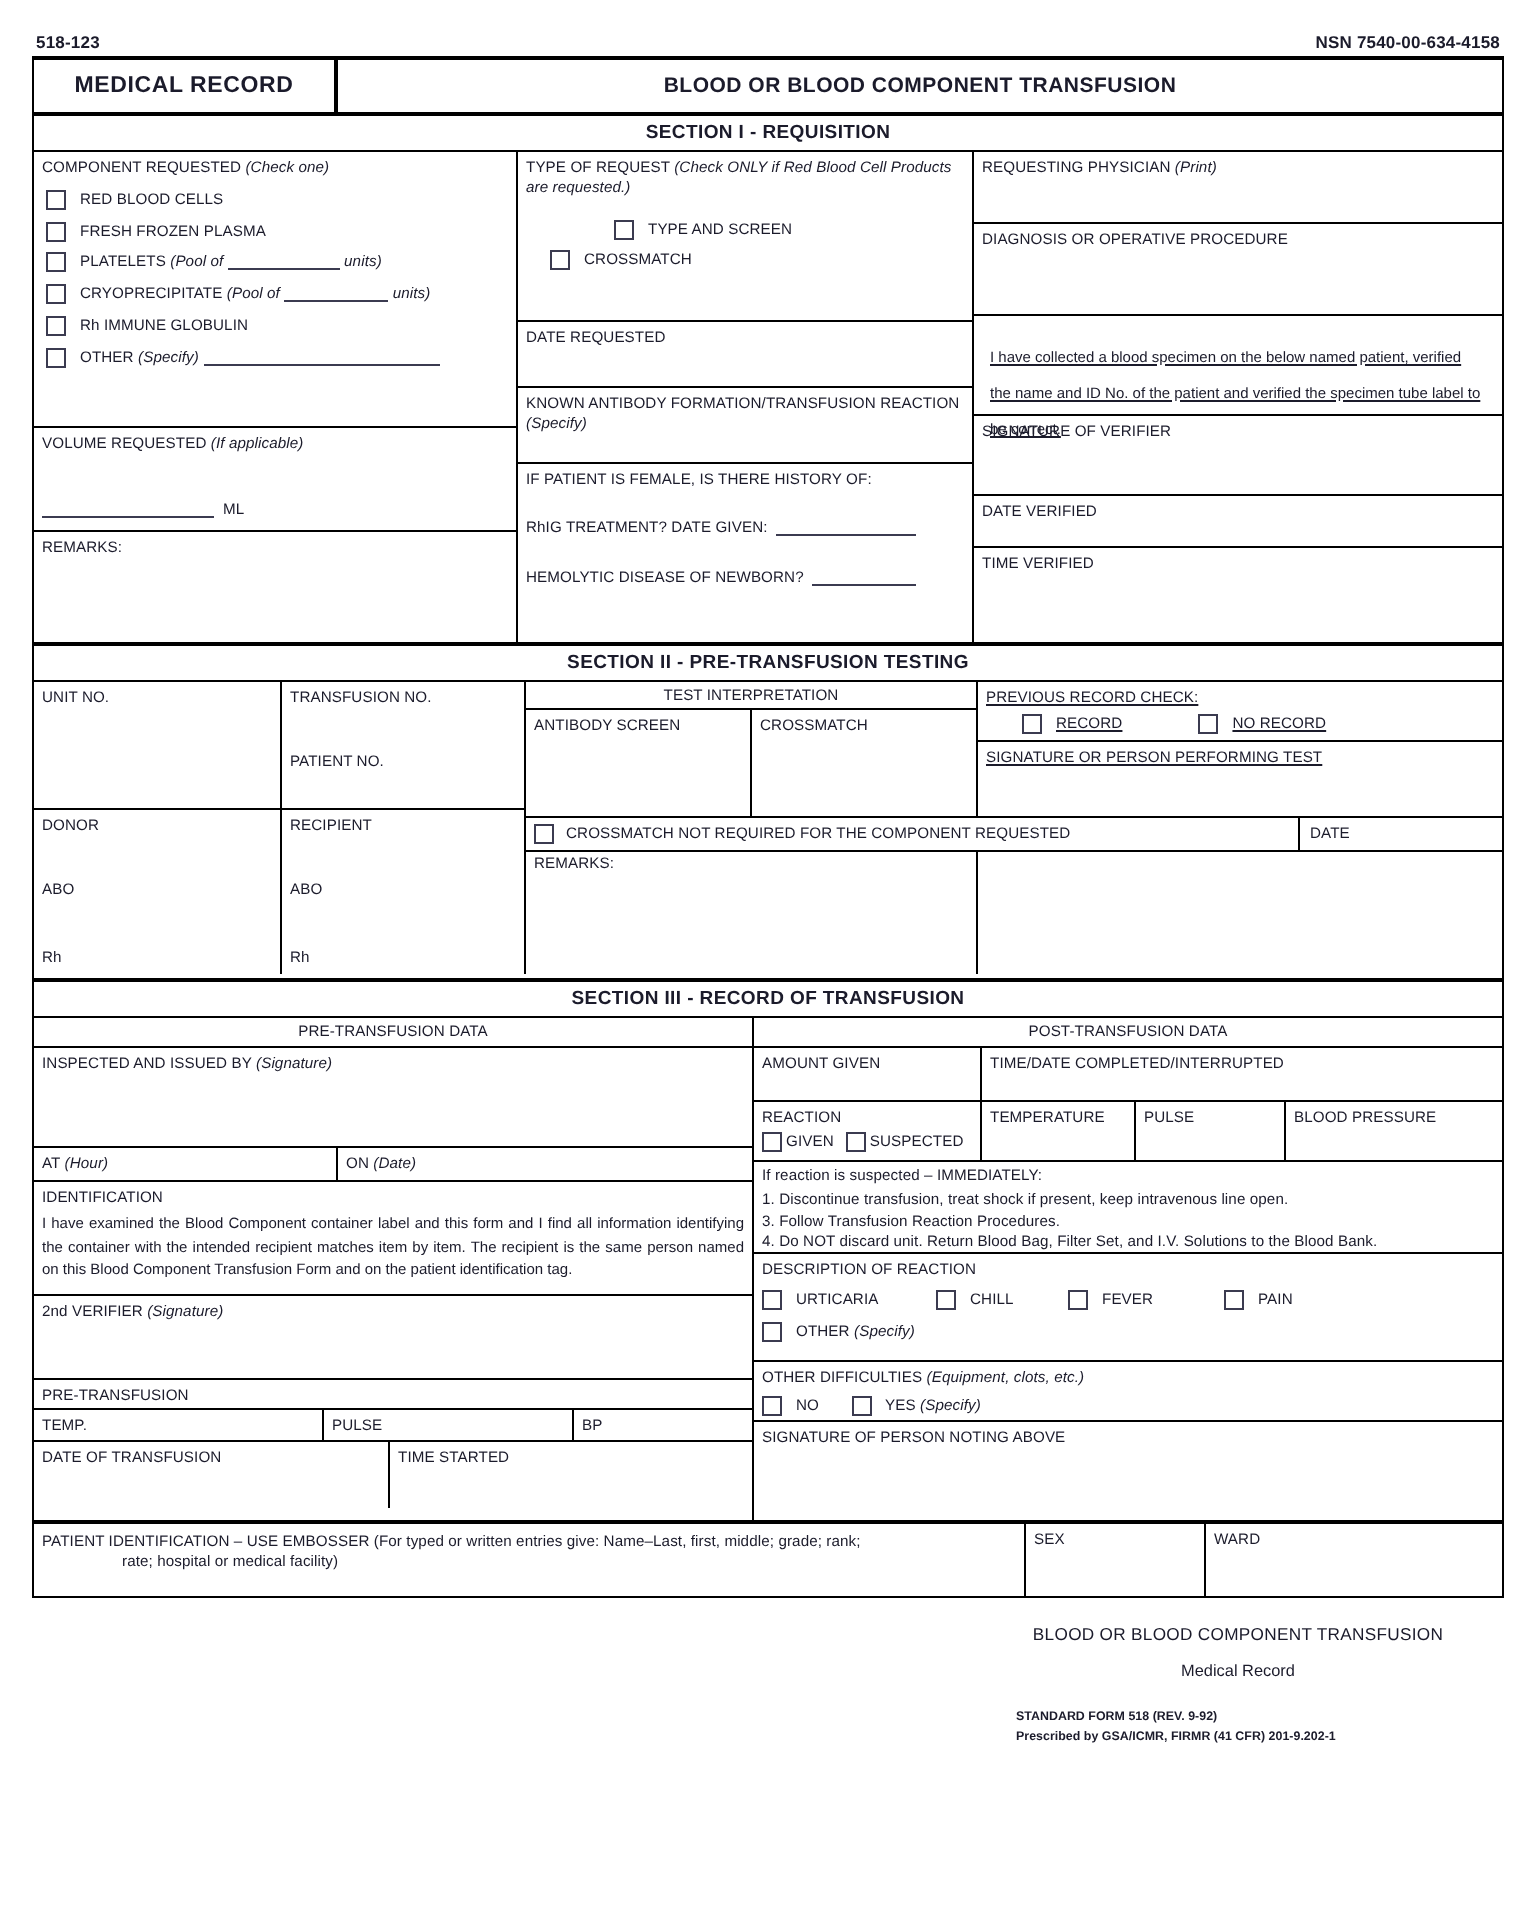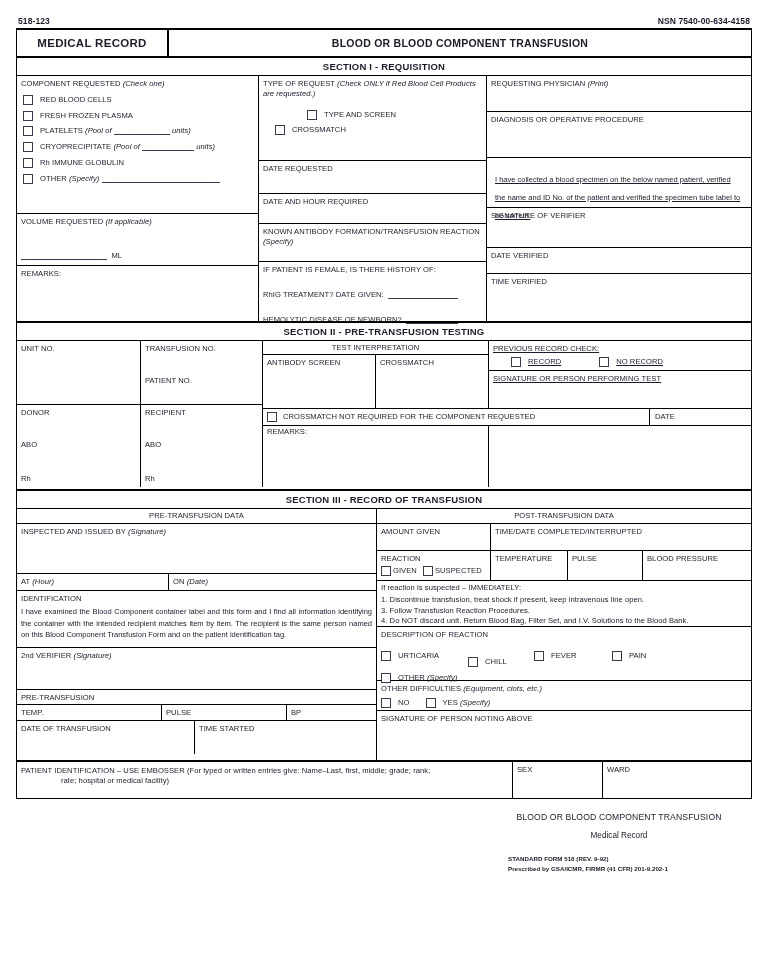--- a/index.html
+++ b/index.html
@@ -173,23 +173,20 @@
           <div class="cbrow ind">
             <span class="cb"></span>
             <span class="lbl">CROSSMATCH</span>
           </div>
         </div>
 
         <div class="cell bb" style="height:33px;">
           <span class="lbl">DATE REQUESTED</span>
         </div>
 
-        <div class="cell bb" style="height:30px;">
-          <span class="lbl">DATE AND HOUR REQUIRED</span>
-        </div>
 
         <div class="cell bb" style="height:38px;">
           <span class="lbl">
             <span>KNOWN ANTIBODY FORMATION/TRANSFUSION REACTION</span>
             <span class="it">(Specify)</span>
           </span>
         </div>
 
         <div class="cell" style="height:59px;">
           <span class="lbl">IF PATIENT IS FEMALE, IS THERE HISTORY OF:</span>
@@ -402,21 +399,21 @@
           <span class="lbl">3. Follow Transfusion Reaction Procedures.</span>
           <span class="lbl">4. Do NOT discard unit. Return Blood Bag, Filter Set, and I.V. Solutions to the Blood Bank.</span>
         </div>
         <div class="cell bb" style="height:54px;">
           <span class="lbl">DESCRIPTION OF REACTION</span>
           <div style="display:flex;margin-top:5px;">
             <div style="display:flex;align-items:center;width:87px;">
               <span class="cb"></span>
               <span class="lbl">URTICARIA</span>
             </div>
-            <div style="display:flex;align-items:flex-start;width:66px;margin-top:12px;">
+            <div style="display:flex;align-items:flex-start;width:66px;">
               <span class="cb"></span>
               <span class="lbl">CHILL</span>
             </div>
             <div style="display:flex;align-items:center;width:78px;">
               <span class="cb"></span>
               <span class="lbl">FEVER</span>
             </div>
             <div style="display:flex;align-items:center;">
               <span class="cb"></span>
               <span class="lbl">PAIN</span>

